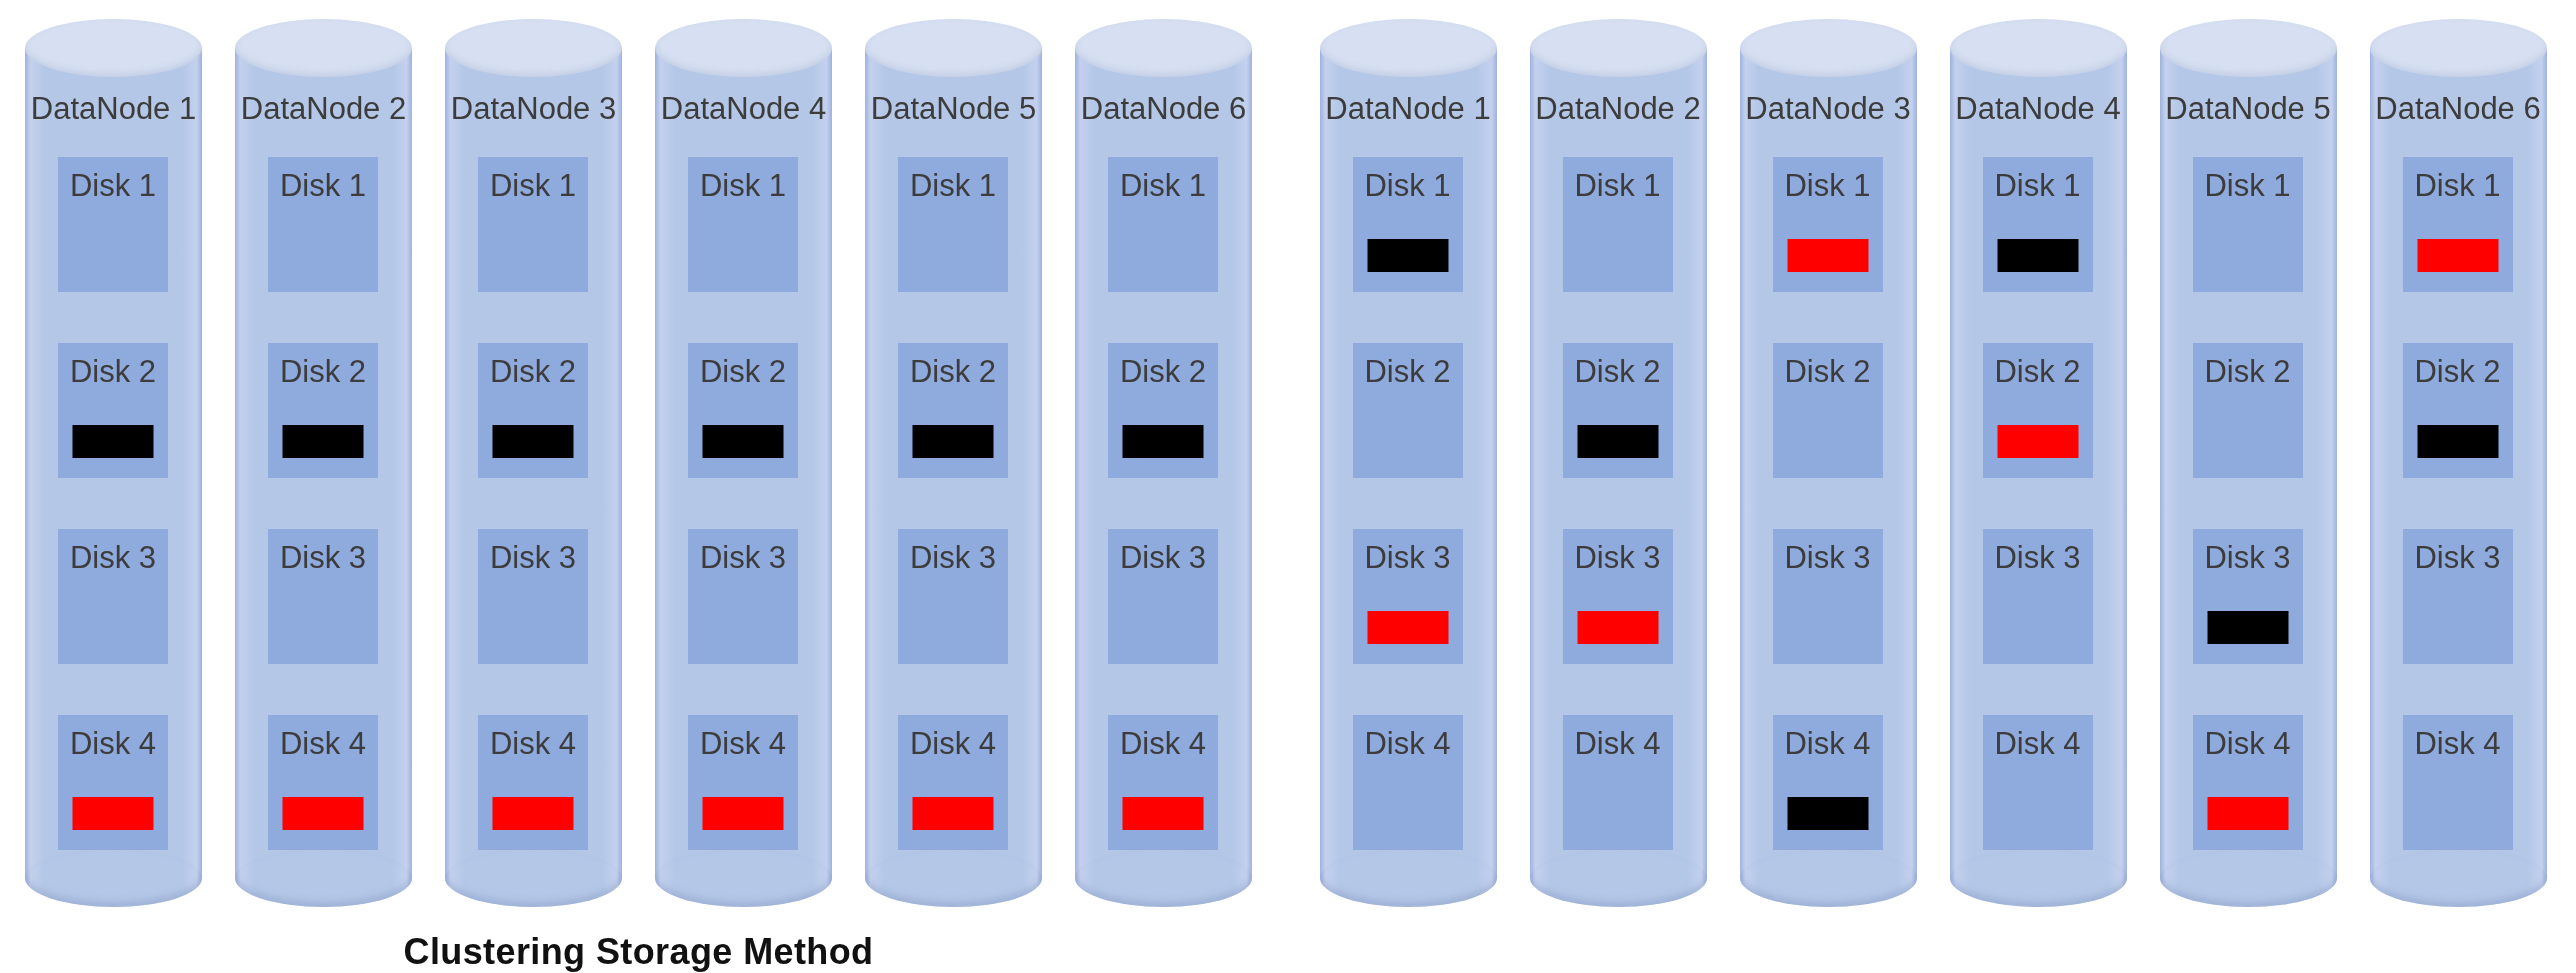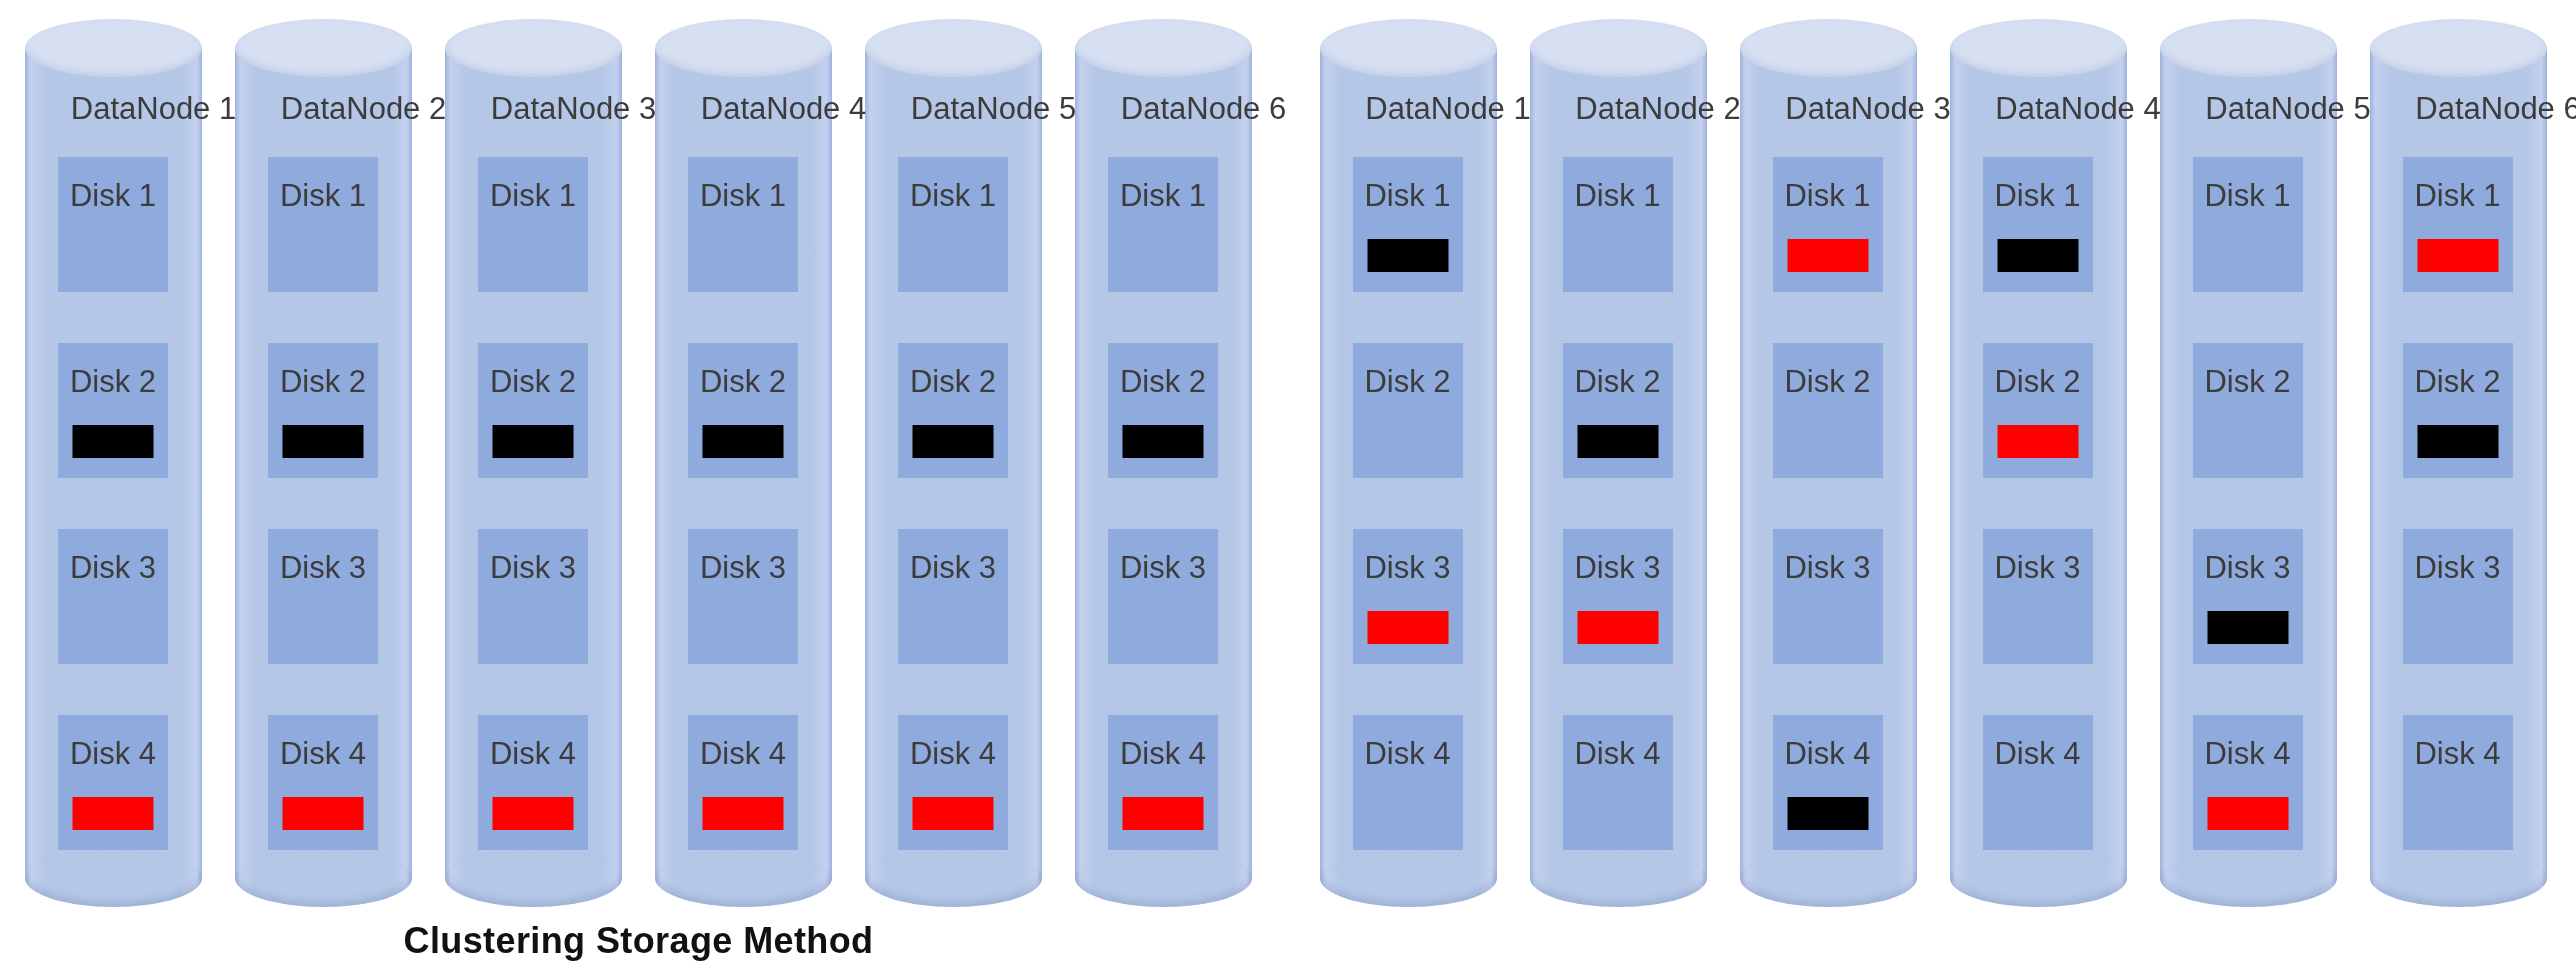--- a/index.html
+++ b/index.html
@@ -21,21 +21,21 @@
     position: relative;
     width: 2576px;
     height: 974px;
     display: flex;
     justify-content: space-between;
     padding: 18.7px 29.5px 0 25px;
   }
   .group { display: flex; flex-direction: column; }
   .nodes { display: flex; gap: 33px; }
   .caption {
-    margin-top: 13px;
+    margin-top: 24px;
     text-align: center;
     font-size: 36px;
     font-weight: 700;
     color: var(--caption-text);
     letter-spacing: 0.4px;
   }
   
   .cyl { position: relative; width: 177px; height: 888px; flex: 0 0 auto; }
   .cyl-top {
     position: absolute; top: 0; left: 0; width: 100%; height: 58px;
@@ -59,29 +59,28 @@
       var(--cyl-body) calc(100% - 20px), #c4d1ee calc(100% - 5.4px), #9db2dd 100%);
     box-shadow: inset 0 -4.7px 7.8px rgba(120,140,185,0.35);
     z-index: 1;
   }
   .cyl-content { position: absolute; top: 0; left: 0; width: 100%; height: 100%; z-index: 3; }
   .node-label {
     position: absolute; top: 72px; left: 0; width: 100%;
     text-align: center;
     font-size: 31px;
     color: var(--label-text);
-    margin-left: 40px;
   }
   .disks {
     position: absolute; top: 138px; left: 33px; width: 110px;
     display: flex; flex-direction: column; gap: 51px;
   }
   .disk { position: relative; height: 135px; background: var(--disk-fill); }
   .disk-label {
-    padding-top: 21px;
+    padding-top: 11px;
     text-align: center;
     font-size: 31px;
     color: var(--label-text);
   }
   .block {
     position: absolute;
     top: 82px; left: 50%;
     transform: translateX(-50%);
     width: 81px; height: 33px;
   }

